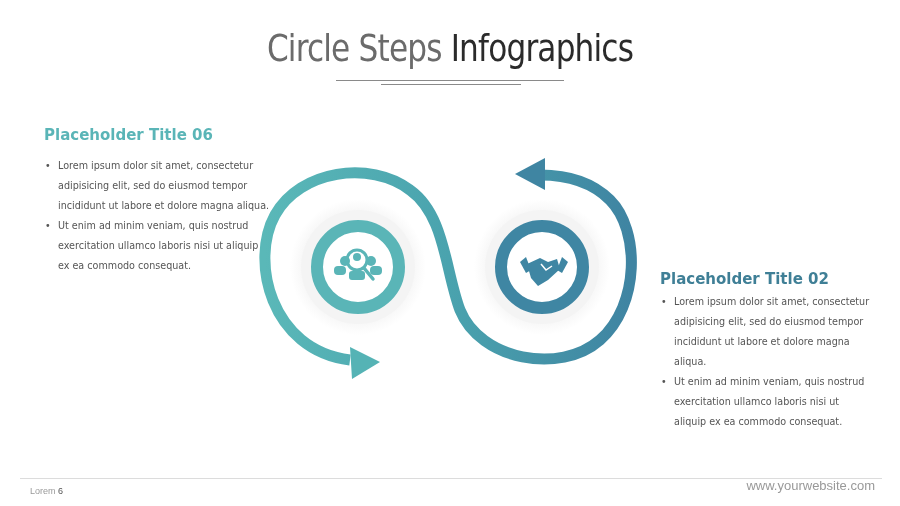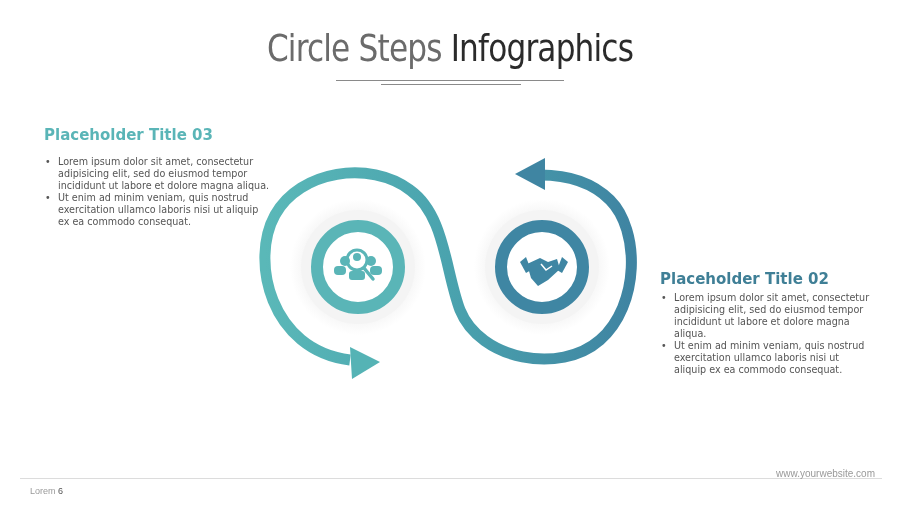--- a/index.html
+++ b/index.html
@@ -5,29 +5,29 @@
   html,body{margin:0;padding:0;background:#ffffff;}
   body{width:900px;height:506px;position:relative;overflow:hidden;font-family:"Liberation Sans",sans-serif;}
   .title{position:absolute;top:26px;left:0;width:900px;text-align:center;font-family:"DejaVu Sans",sans-serif;font-size:38px;letter-spacing:-1px;transform:scaleX(0.82);transform-origin:center;}
   .title .t1{color:#6b6b6b;}
   .title .t2{color:#2b2b2b;}
   .uline1{position:absolute;top:80px;left:336px;width:228px;height:1px;background:#8a8a8a;}
   .uline2{position:absolute;top:84px;left:381px;width:140px;height:1px;background:#8a8a8a;}
   .ptitle{position:absolute;font-family:"DejaVu Sans",sans-serif;font-weight:bold;font-size:15px;}
   .pt1{left:44px;top:126px;color:#5ab5b7;}
   .pt2{left:660px;top:270px;color:#3f7f96;}
-  ul.bl{position:absolute;margin:0;padding:0;list-style:none;font-family:"DejaVu Sans",sans-serif;font-size:9.6px;line-height:12px;color:#555;}
+  ul.bl{position:absolute;margin:0;padding:0;list-style:none;font-family:"DejaVu Sans",sans-serif;font-size:9.6px;line-height:20px;color:#555;}
   ul.bl li{position:relative;padding-left:14px;}
   ul.bl li::before{content:"•";position:absolute;left:1px;top:0;color:#555;}
   .bl1{left:44px;top:156px;width:228px;}
   .bl2{left:660px;top:292px;width:214px;}
   .footer-line{position:absolute;left:20px;top:478px;width:862px;height:1px;background:#dcdcdc;}
   .slide-num{position:absolute;left:30px;top:486px;font-size:9px;color:#999;}
   .slide-num b{color:#555;font-weight:normal;}
-  .website{position:absolute;right:25px;top:468px;font-size:10px;color:#999;}
+  .website{position:absolute;right:25px;top:478px;font-size:13px;color:#999;}
   svg.diagram{position:absolute;left:0;top:0;}
 </style>
 </head>
 <body>
 
 <div class="title">
   <span class="t1">Circle Steps</span>
   <span class="t2">Infographics</span>
 </div>
 <div class="uline1"></div>
@@ -72,21 +72,21 @@
 
   <circle cx="542" cy="267" r="41" fill="#ffffff" stroke="#3f86a3" stroke-width="12"></circle>
   <g fill="#3f86a3">
     <polygon points="520,262 526,257 531,270 526,273"></polygon>
     <polygon points="562,257 568,262 562,273 557,270"></polygon>
     <path d="M527 264 L540 258 L548 262 L557 259 L560 269 L548 280 L538 286 L531 278 Z"></path>
     <path d="M541 264 L546 270 L552 266" fill="none" stroke="#ffffff" stroke-width="1.5"></path>
   </g>
 </svg>
 
-<div class="ptitle pt1">Placeholder Title 03</div>
+<div class="ptitle pt1">Placeholder Title 06</div>
 <ul class="bl bl1">
   <li>Lorem ipsum dolor sit amet, consectetur adipisicing elit, sed do eiusmod tempor incididunt ut labore et dolore magna aliqua.</li>
   <li>Ut enim ad minim veniam, quis nostrud exercitation ullamco laboris nisi ut aliquip ex ea commodo consequat.</li>
 </ul>
 
 <div class="ptitle pt2">Placeholder Title 02</div>
 <ul class="bl bl2">
   <li>Lorem ipsum dolor sit amet, consectetur adipisicing elit, sed do eiusmod tempor incididunt ut labore et dolore magna aliqua.</li>
   <li>Ut enim ad minim veniam, quis nostrud exercitation ullamco laboris nisi ut aliquip ex ea commodo consequat.</li>
 </ul>

